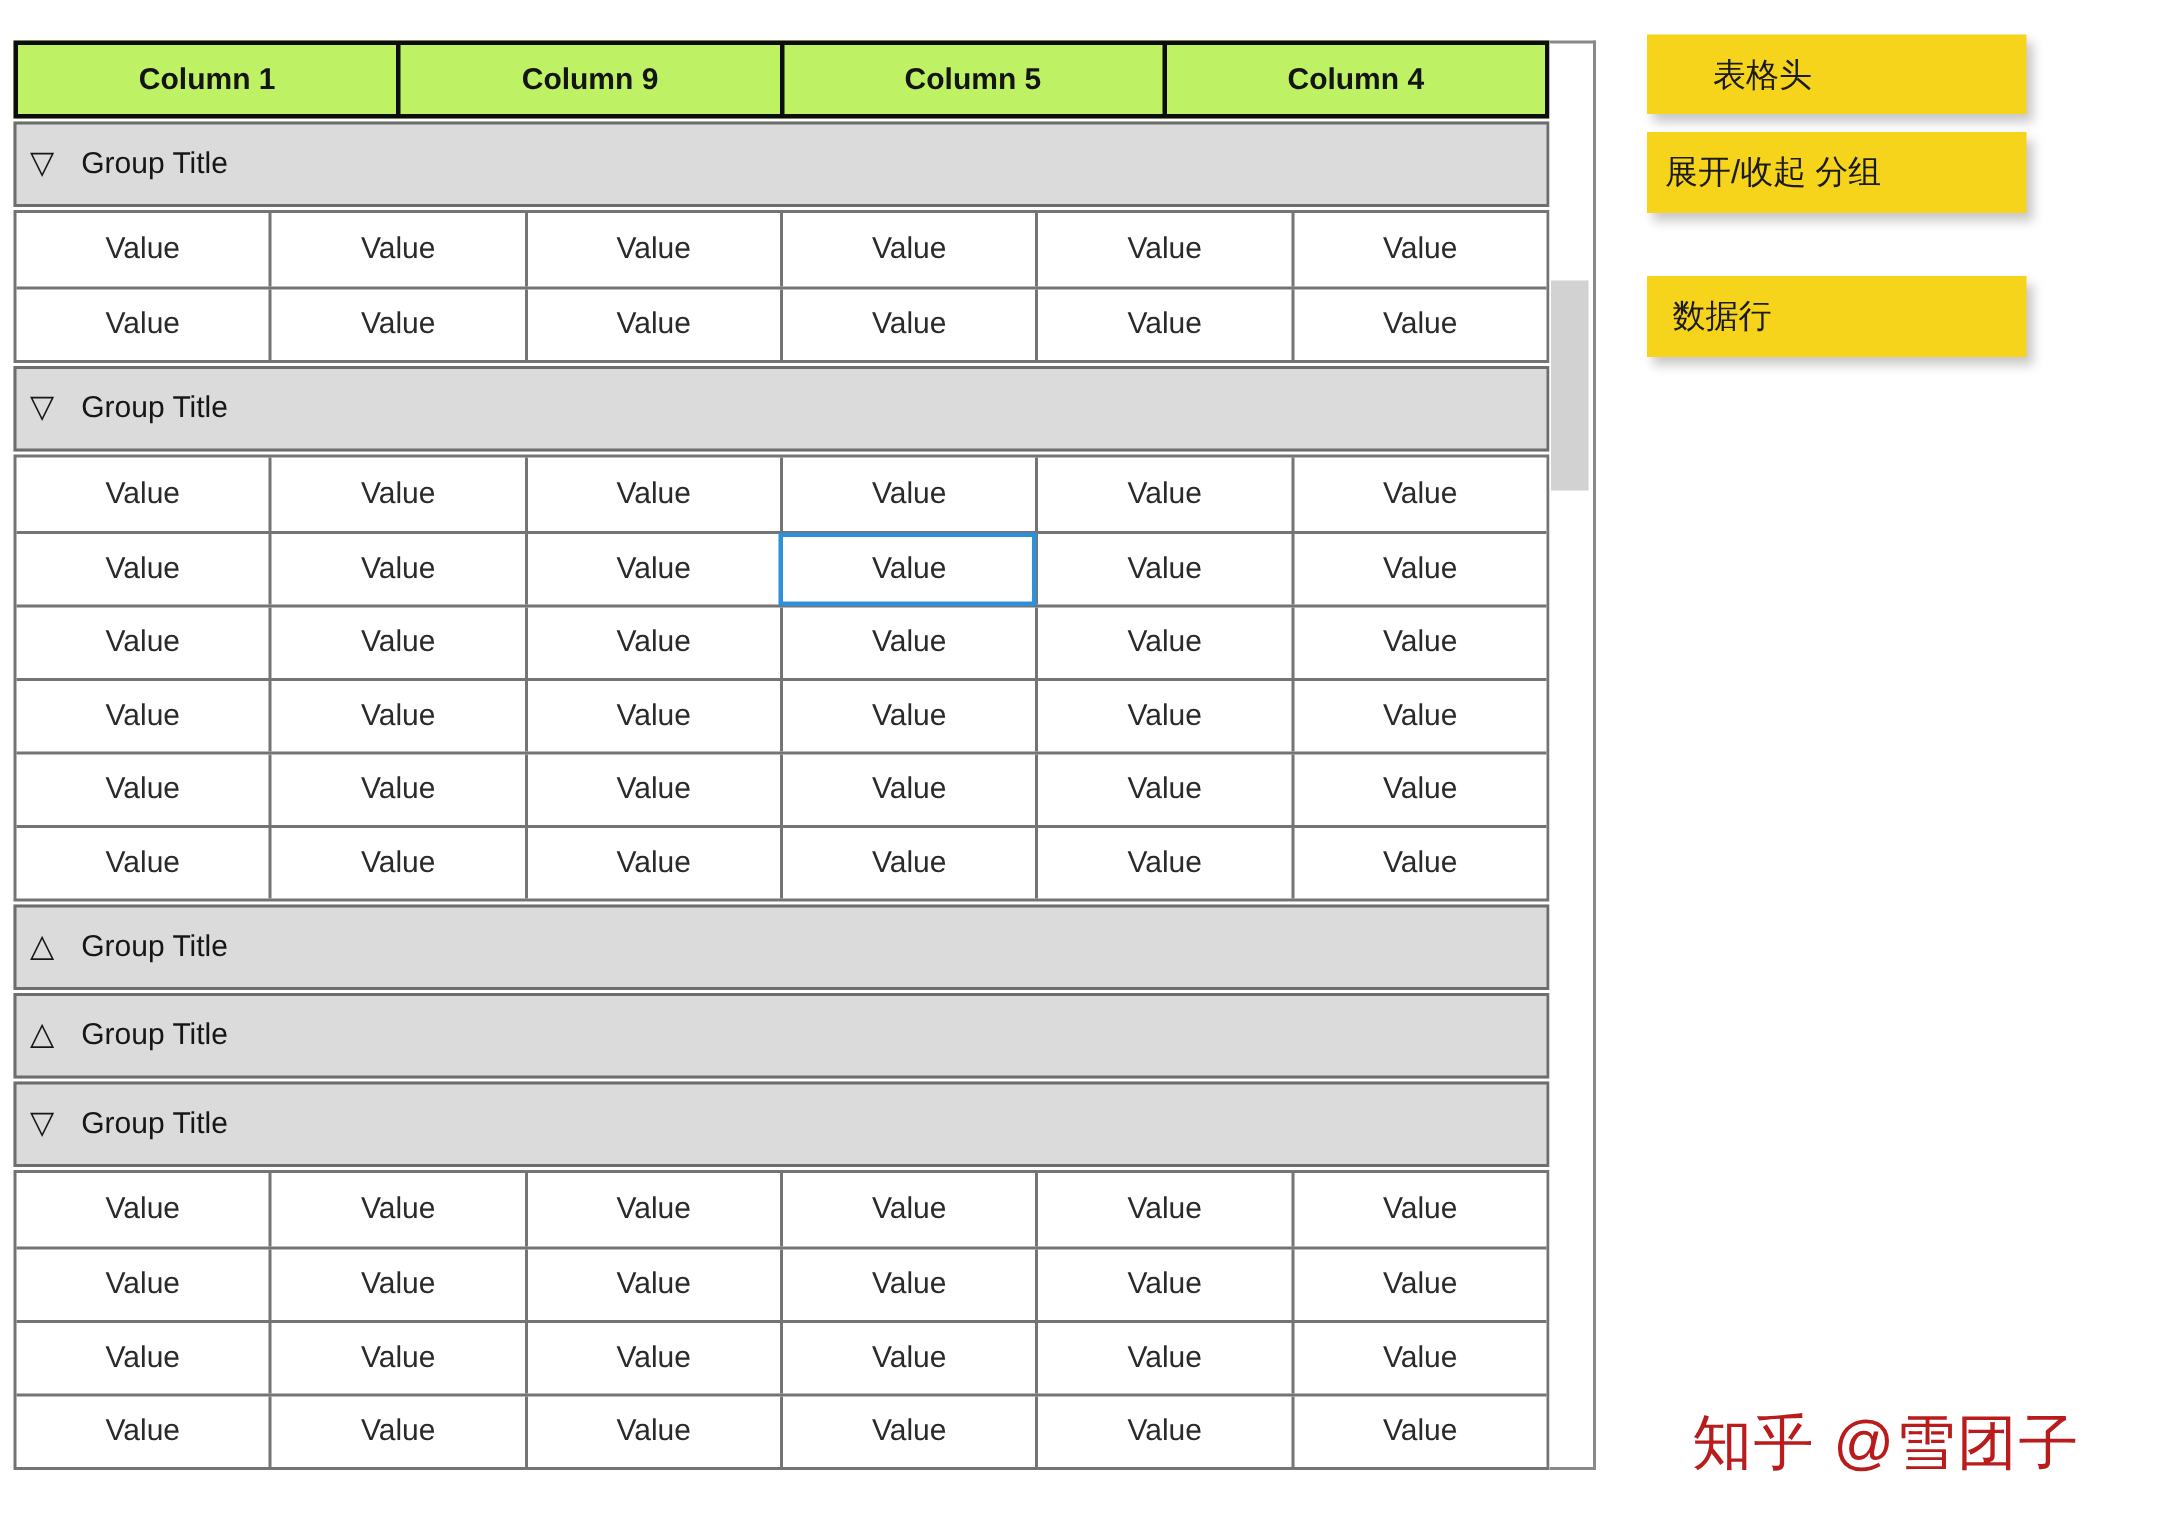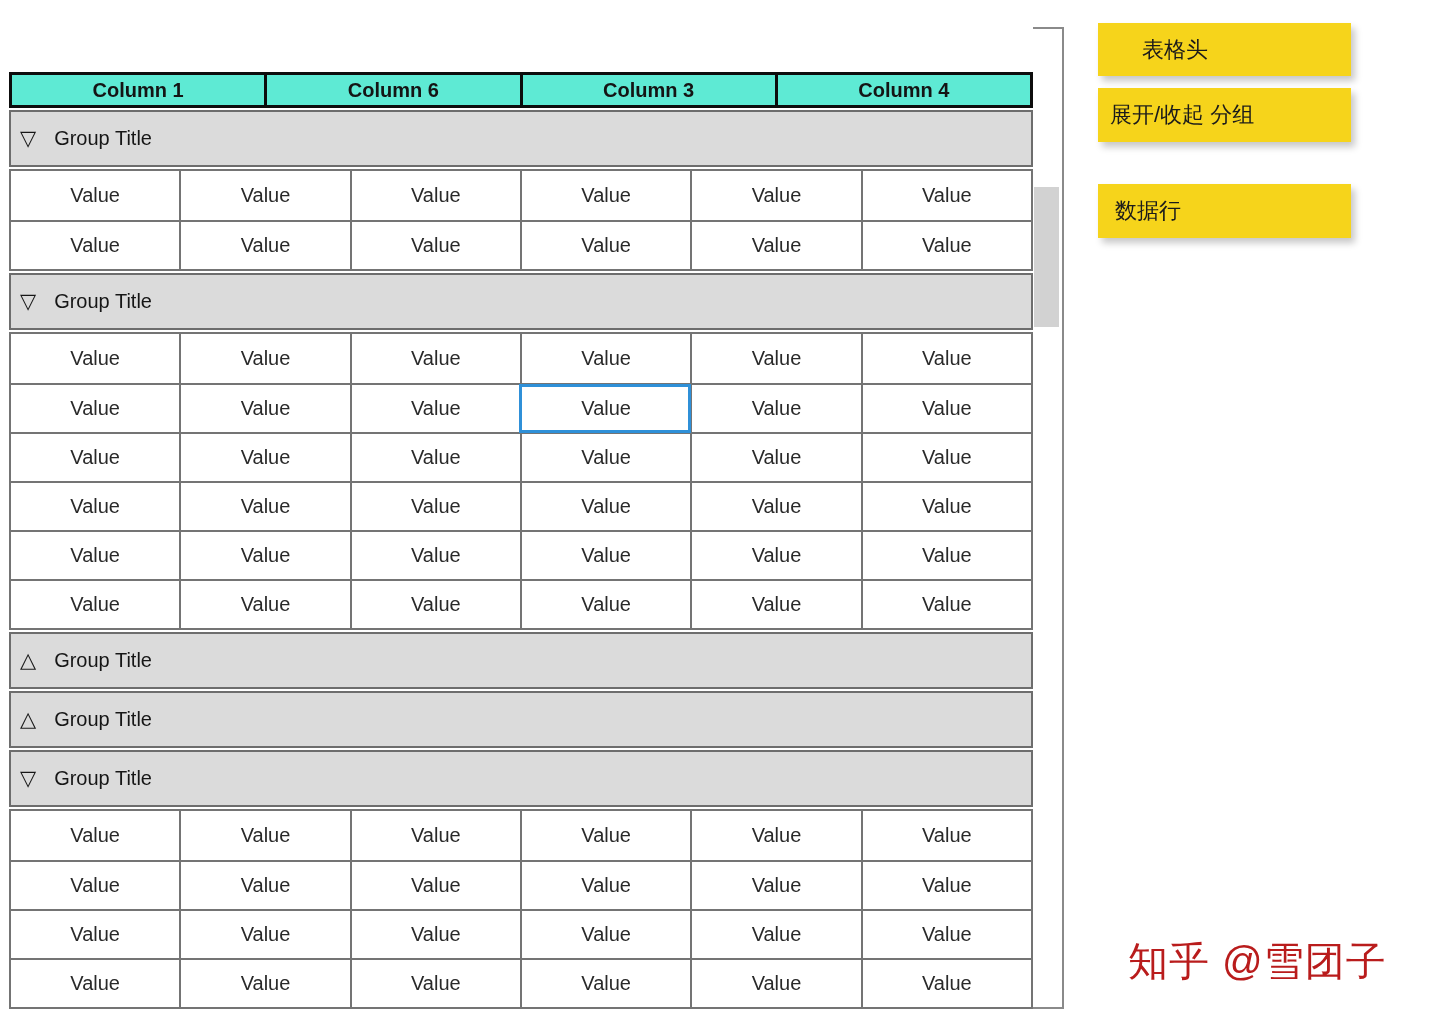--- a/index.html
+++ b/index.html
@@ -21,24 +21,23 @@
     align-items: stretch;
   }
   .table-col {
     width: 1024px;
     display: flex;
     flex-direction: column;
   }
 
   .header-row {
     display: flex;
-    height: 36px;
+    height: 52px;
     border: 3px solid #0d0d0d;
-    background: #5eead4;
-    margin-top: 45px;
+    background: #bef264;
   }
   .header-cell {
     flex: 1;
     display: flex;
     align-items: center;
     justify-content: center;
     font-size: 20px;
     font-weight: bold;
     color: #141414;
     border-right: 3px solid #0d0d0d;
@@ -138,22 +137,22 @@
     white-space: nowrap;
   }
 </style>
 </head>
 <body>
 
 <div class="component">
   <div class="table-col">
     <div class="header-row">
         <div class="header-cell">Column 1</div>
-        <div class="header-cell">Column 6</div>
-        <div class="header-cell">Column 3</div>
+        <div class="header-cell">Column 9</div>
+        <div class="header-cell">Column 5</div>
         <div class="header-cell">Column 4</div>
       </div>
 
   <div class="group-bar">
         <span class="tri">▽</span>
         <span>Group Title</span>
       </div>
       <div class="rows-block">
         <div class="data-row">
           <div class="cell">Value</div>

